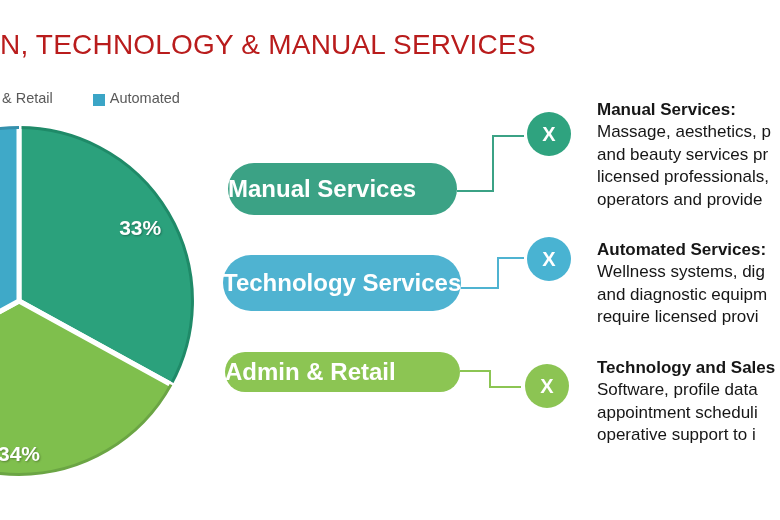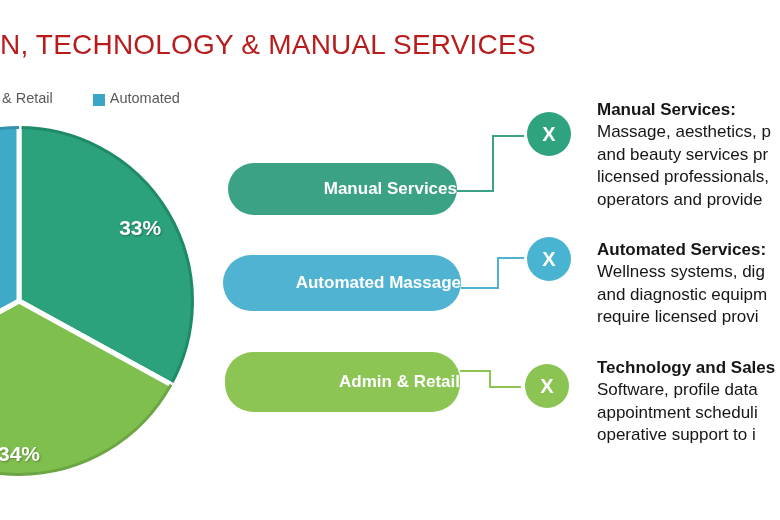--- a/index.html
+++ b/index.html
@@ -18,26 +18,26 @@
   }
   .legend .item { display:flex; align-items:flex-end; }
   .legend .item + .item { margin-left:40px; }
   .swatch { width:12px; height:12px; display:inline-block; margin-right:5px; }
   #pie-svg { position:absolute; left:-160px; top:112px; overflow:visible; }
   .pie-label {
     font-family:"Liberation Sans", sans-serif; font-weight:700; font-size:21px;
     fill:#ffffff; text-shadow:1px 1px 2px rgba(0,0,0,0.30);
   }
   .pill {
-    position:absolute; display:flex; align-items:center; justify-content:flex-end;
-    color:#fff; font-weight:700; font-size:17px; white-space:nowrap;
+    position:absolute; display:flex; align-items:center; justify-content:flex-start;
+    color:#fff; font-weight:700; font-size:24px; white-space:nowrap;
   }
   .pill-manual    { left:228px; top:163px; width:229px; height:52px; border-radius:26px; }
   .pill-automated { left:223px; top:255px; width:238px; height:56px; border-radius:28px; }
-  .pill-admin     { left:225px; top:352px; width:235px; height:60px; border-radius:28px; }
+  .pill-admin     { left:225px; top:352px; width:235px; height:40px; border-radius:28px; }
   #connectors { position:absolute; left:0; top:0; pointer-events:none; }
   .badge {
     position:absolute; width:44px; height:44px; border-radius:50%;
     display:flex; align-items:center; justify-content:center;
     color:#fff; font-weight:700; font-size:20px;
   }
   .badge-1 { left:527px; top:112px; }
   .badge-2 { left:527px; top:237px; }
   .badge-3 { left:525px; top:364px; }
   .ann {
@@ -72,21 +72,21 @@
     <path d="M331.0,272.6 A173.5,173.5 0 0 1 27.0,272.6" fill="none" stroke="#6ba544" stroke-width="3"></path>
     <text x="179.0" y="343.9" text-anchor="middle" dominant-baseline="middle" class="pie-label">34%</text>
     <path d="M179,189 L24.8,273.8 A176,176 0 0 1 179.0,13.0 Z" fill="#3fa9c8" stroke="#ffffff" stroke-width="5" stroke-linejoin="round"></path>
     <path d="M27.0,272.6 A173.5,173.5 0 0 1 179.0,15.5" fill="none" stroke="#3590ac" stroke-width="3"></path>
   </svg>
 
 <div class="pill pill-manual" style="background: rgb(59, 162, 133);">
   <span>Manual Services</span>
 </div>
 <div class="pill pill-automated" style="background: rgb(79, 179, 209);">
-  <span>Automated Massage</span>
+  <span>Technology Services</span>
 </div>
 <div class="pill pill-admin" style="background: rgb(140, 197, 83);">
   <span>Admin &amp; Retail</span>
 </div>
 
 <svg id="connectors" width="780" height="520" viewBox="0 0 780 520" xmlns="http://www.w3.org/2000/svg">
   <path d="M457,191 H493 V136 H524" fill="none" stroke-width="2" stroke="#3ba285"></path>
   <path d="M461,288 H498 V258 H524" fill="none" stroke-width="2" stroke="#4fb3d1"></path>
   <path d="M460,371 H490 V387 H521" fill="none" stroke-width="2" stroke="#8cc553"></path>
 </svg>

